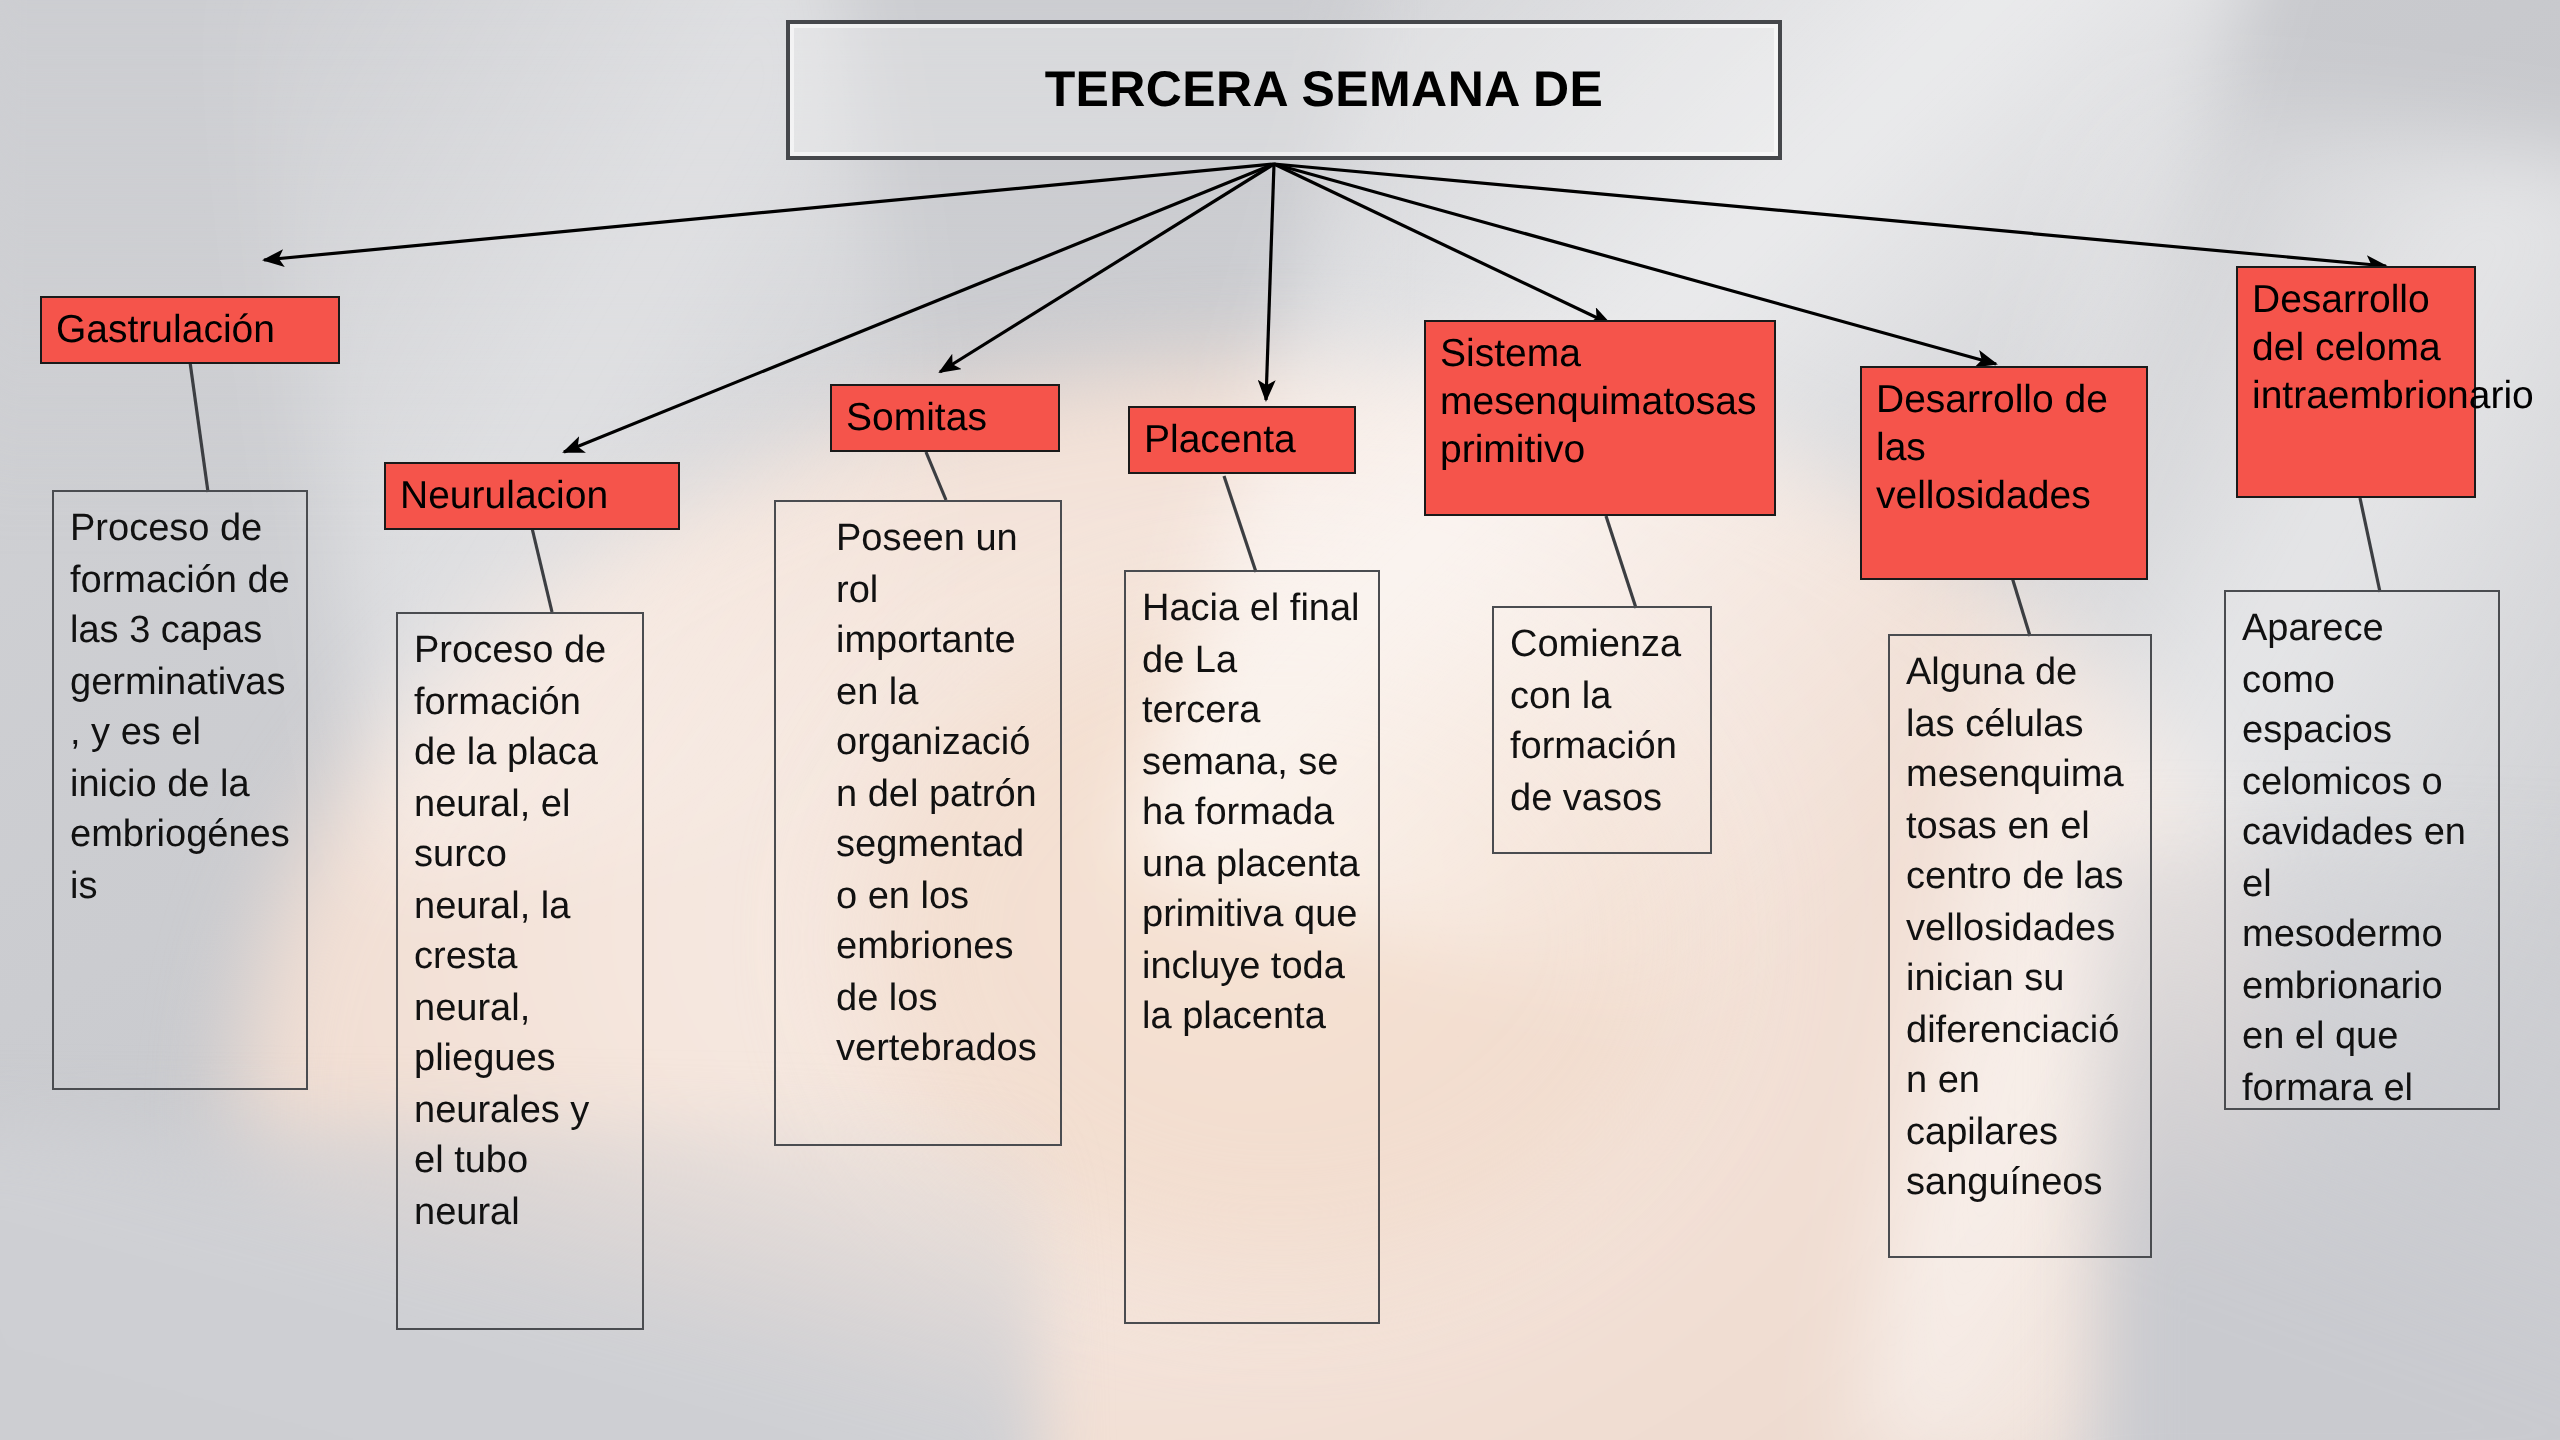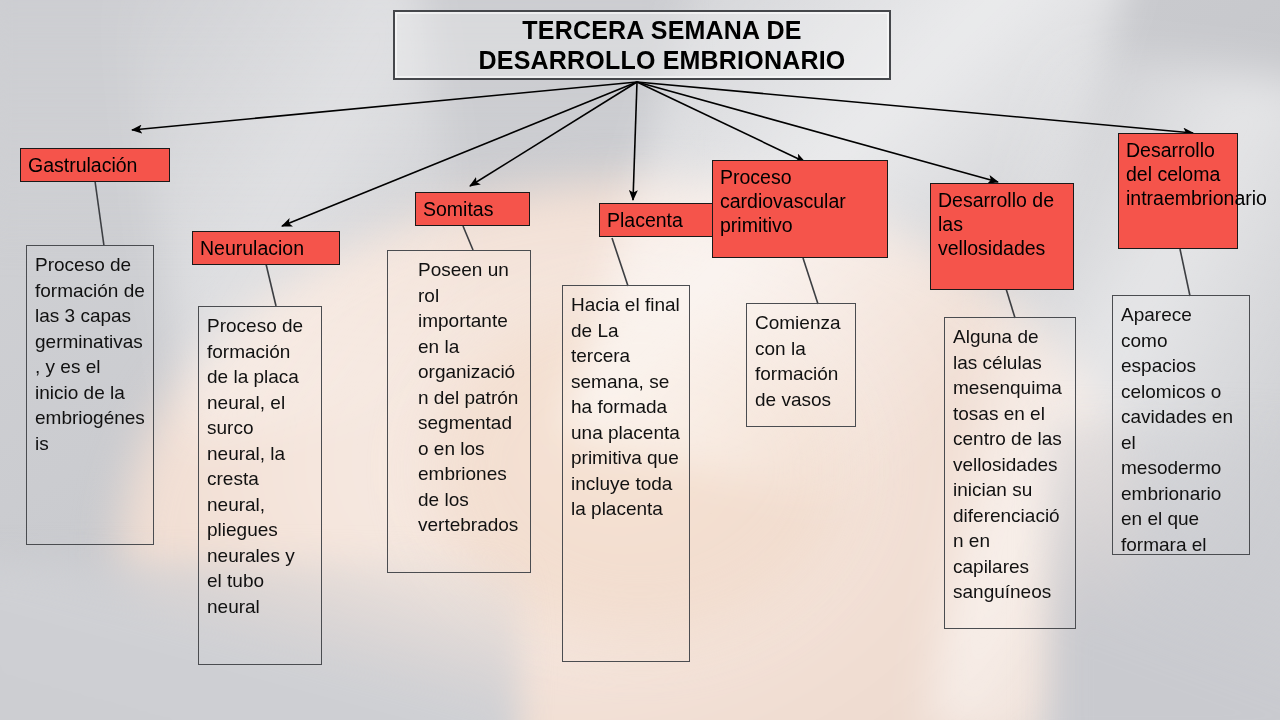--- a/index.html
+++ b/index.html
@@ -209,21 +209,20 @@
       <line x1="612" y1="238" x2="628" y2="286"></line>
       <line x1="803" y1="258" x2="818" y2="304"></line>
       <line x1="1000" y1="269" x2="1015" y2="318"></line>
       <line x1="1180" y1="249" x2="1190" y2="296"></line>
     </g>
   </svg>
 
   <div class="title-box">
     <div class="title-text">
       <span>TERCERA SEMANA DE</span><br>
-      <span>DESARROLLO EMBRIONARIO</span>
     </div>
   </div>
 
   <div class="node" style="left:20px; top:148px; width:150px; height:34px;">
     <span>Gastrulación</span>
   </div>
   <div class="desc" style="left:26px; top:245px; width:128px; height:300px;">
     <span>Proceso de formación de las 3 capas germinativas, y es el inicio de la embriogénesis</span>
   </div>
 
@@ -234,29 +233,29 @@
     <span>Proceso de formación de la placa neural, el surco neural, la cresta neural, pliegues neurales y el tubo neural</span>
   </div>
 
   <div class="node" style="left:415px; top:192px; width:115px; height:34px;">
     <span>Somitas</span>
   </div>
   <div class="desc" style="left:387px; top:250px; width:144px; height:323px;padding-left:30px;">
     <span>Poseen un rol importante en la organización del patrón segmentado en los embriones de los vertebrados</span>
   </div>
 
-  <div class="node" style="left:564px; top:203px; width:114px; height:34px;margin-left:35px;">
+  <div class="node" style="left:564px; top:203px; width:114px; height:34px;">
     <span>Placenta</span>
   </div>
   <div class="desc" style="left:562px; top:285px; width:128px; height:377px;">
     <span>Hacia el final de La tercera semana, se ha formada una placenta primitiva que incluye toda la placenta</span>
   </div>
 
   <div class="node" style="left:712px; top:160px; width:176px; height:98px;">
-    <span>Proceso cardiovascular primitivo</span>
+    <span>Sistema mesenquimatosas primitivo</span>
   </div>
   <div class="desc" style="left:746px; top:303px; width:110px; height:124px;">
     <span>Comienza con la formación de vasos</span>
   </div>
 
   <div class="node" style="left:930px; top:183px; width:144px; height:107px;">
     <span>Desarrollo de las vellosidades</span>
   </div>
   <div class="desc" style="left:944px; top:317px; width:132px; height:312px;">
     <span>Alguna de las células mesenquimatosas en el centro de las vellosidades inician su diferenciación en capilares sanguíneos</span>

